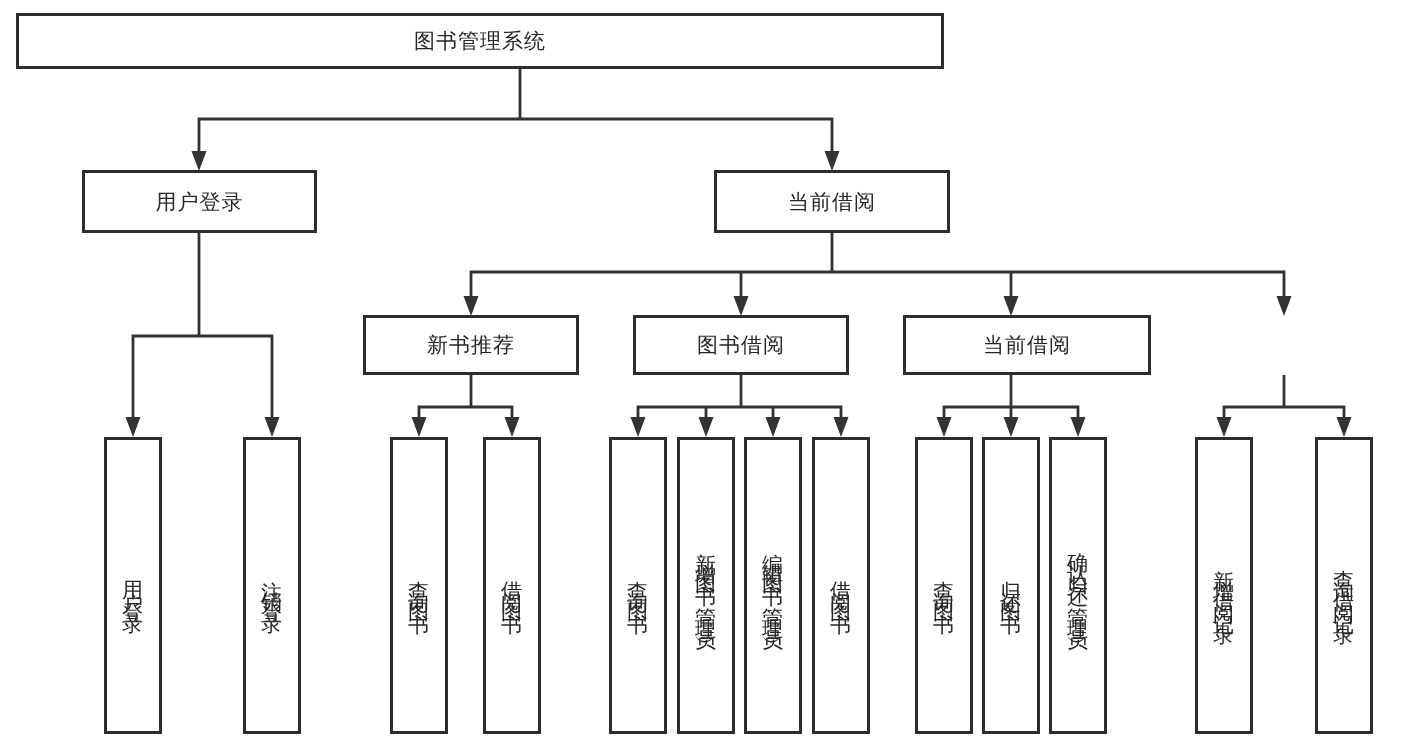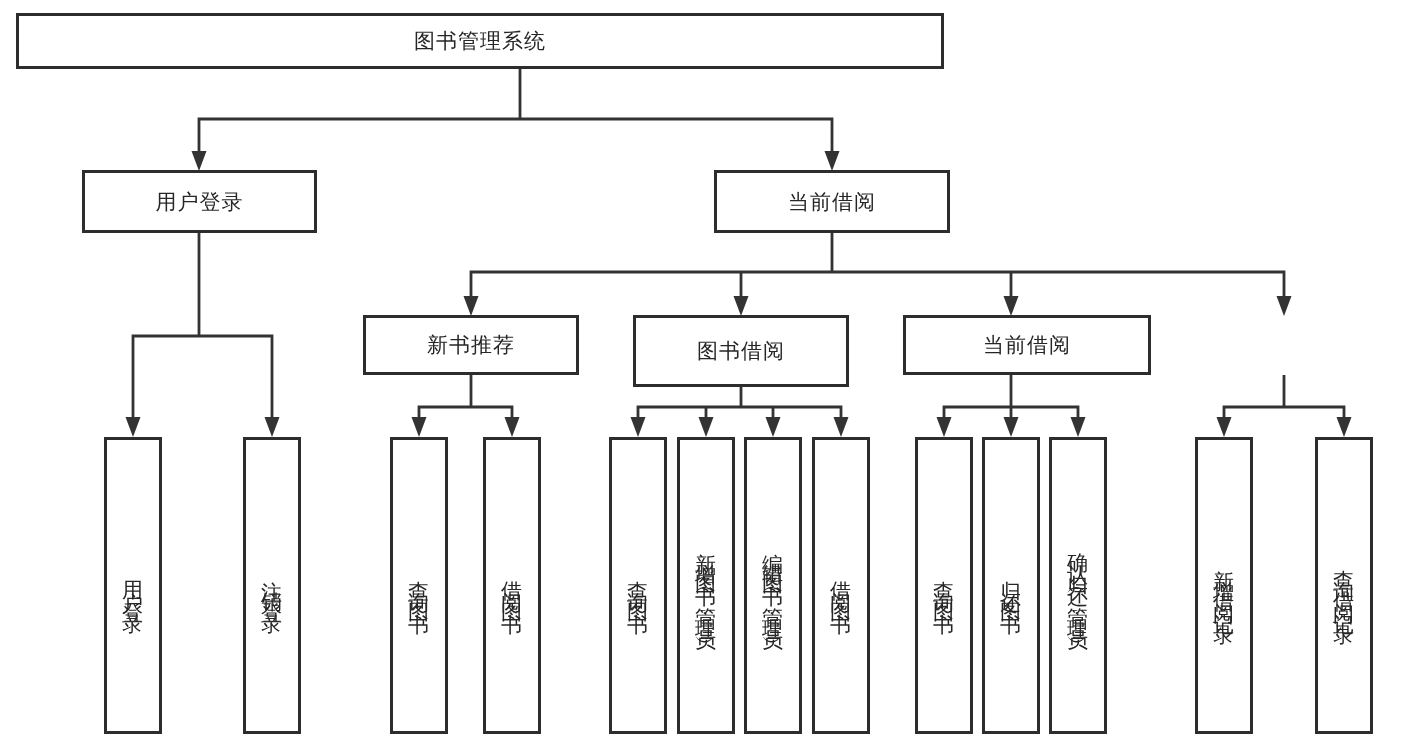--- a/index.html
+++ b/index.html
@@ -120,21 +120,21 @@
     <use class="arrow" href="#arr" x="1224" y="437"></use>
     <use class="arrow" href="#arr" x="1344" y="437"></use>
   </svg>
 
   <div class="node hnode" style="left:16px; top:13px; width:928px; height:56px;">图书管理系统</div>
 
   <div class="node hnode" style="left:82px; top:170px; width:235px; height:63px;">用户登录</div>
   <div class="node hnode" style="left:714px; top:170px; width:236px; height:63px;">当前借阅</div>
 
   <div class="node hnode" style="left:363px; top:315px; width:216px; height:60px;">新书推荐</div>
-  <div class="node hnode" style="left:633px; top:315px; width:216px; height:72px;">图书借阅</div>
+  <div class="node hnode" style="left:633px; top:315px; width:216px; height:60px;">图书借阅</div>
   <div class="node hnode" style="left:903px; top:315px; width:248px; height:60px;">当前借阅</div>
 
   <div class="node vnode" style="left:104px; top:437px; width:58px; height:297px;">用户登录</div>
   <div class="node vnode" style="left:243px; top:437px; width:58px; height:297px;">注销登录</div>
 
   <div class="node vnode" style="left:390px; top:437px; width:58px; height:297px;">查询图书</div>
   <div class="node vnode" style="left:483px; top:437px; width:58px; height:297px;">借阅图书</div>
 
   <div class="node vnode" style="left:609px; top:437px; width:58px; height:297px;">查询图书</div>
   <div class="node vnode" style="left:677px; top:437px; width:58px; height:297px;">新增图书（管理员）</div>

